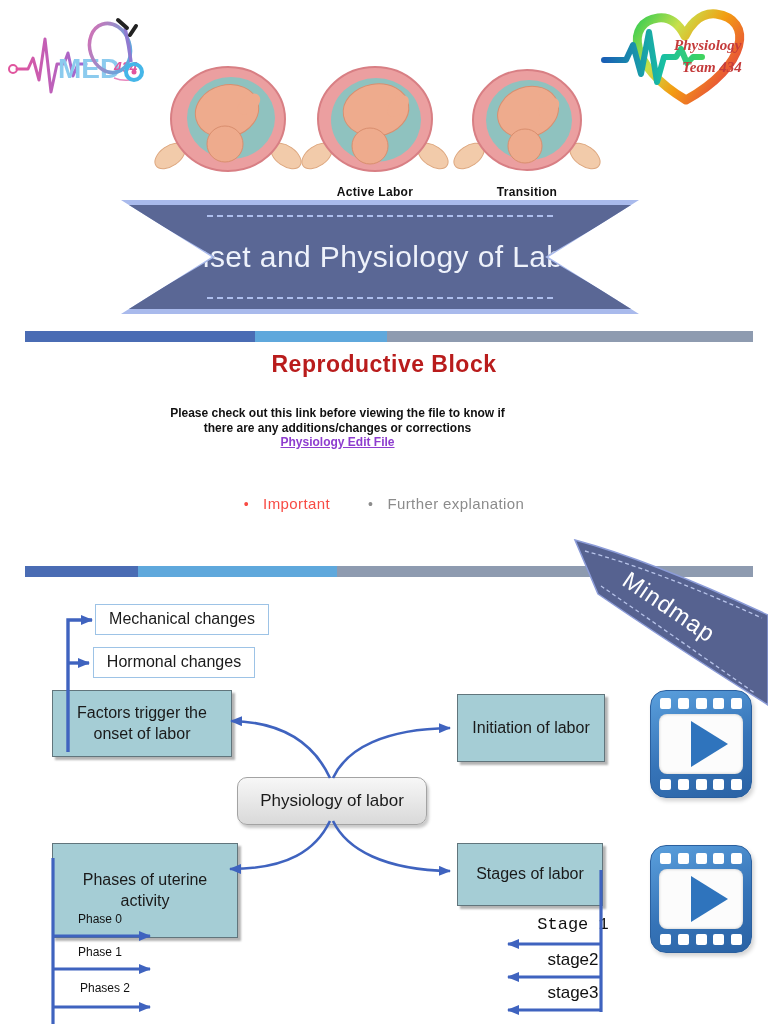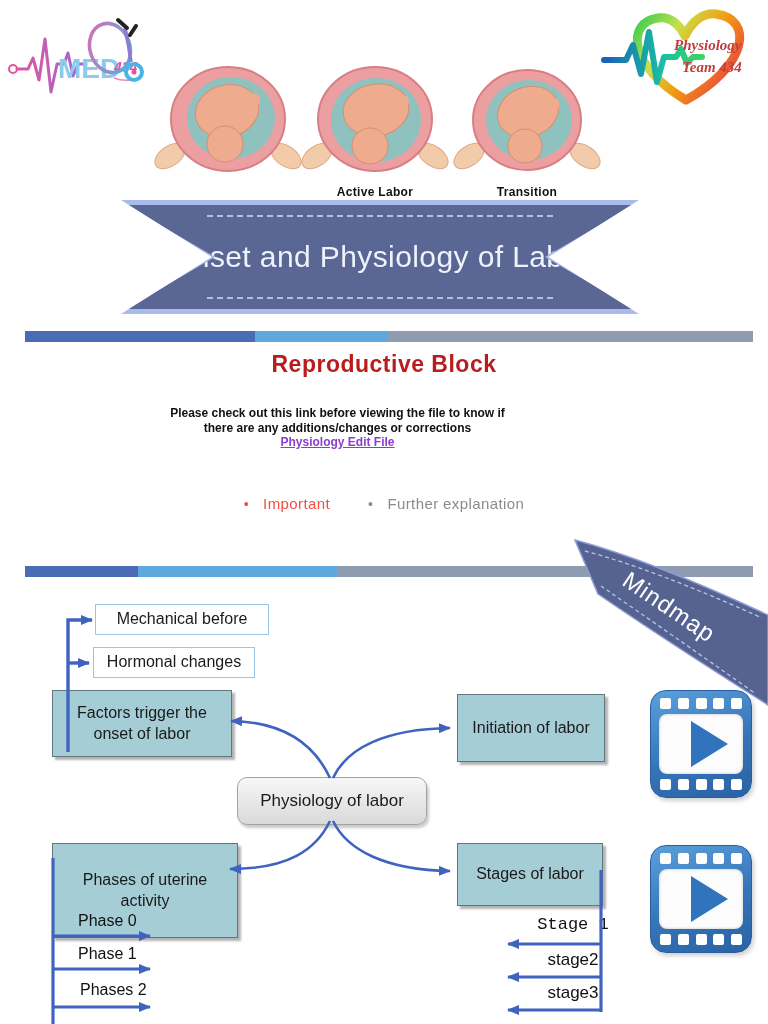--- a/index.html
+++ b/index.html
@@ -49,21 +49,21 @@
   .ribbon-label{left:633px;top:566px;transform:rotate(34deg);transform-origin:0 0;
     color:#ffffff;font-size:24px;letter-spacing:1px;font-weight:500;z-index:7;}
 
   
   .node{position:absolute;display:flex;align-items:center;justify-content:center;
     text-align:center;font-size:16px;line-height:1.3;z-index:2;}
   .node-plain{background:#ffffff;border:1.5px solid #9dc3e6;}
   .node-teal{background:#a5cdd5;border:1px solid #61757c;box-shadow:3px 3px 2px #b3b3b3;}
   .node-center{background:linear-gradient(#f7f7f7,#d9d9d9);border:1px solid #a3a3a3;
     border-radius:10px;box-shadow:2px 3px 3px #c9c9c9;font-size:17px;}
-  .tier-label{position:absolute;font-size:16px;color:#111;z-index:3;}
+  .tier-label{position:absolute;font-size:12px;color:#111;z-index:3;}
 
   .connectors{left:0;top:0;z-index:5;pointer-events:none;}
   .ribbon-svg{left:0;top:0;z-index:6;pointer-events:none;}
 
   
   .vid{position:absolute;width:100px;height:106px;border-radius:16px;cursor:pointer;
     background:linear-gradient(160deg,#5ba0dd 0%,#3674b8 55%,#2a62a4 100%);
     border:1px solid #2a5f9e;box-shadow:2px 3px 4px rgba(0,0,0,.18);z-index:2;}
   .holes{position:absolute;left:9px;right:9px;display:flex;justify-content:space-between;}
   .holes span{width:11px;height:11px;background:#fff;border-radius:2px;}
@@ -201,21 +201,21 @@
     <span class="seg-gray" style="width:416px;"></span>
   </div>
 
   <svg class="abs ribbon-svg" width="768" height="1024">
     <path d="M575 540 Q 650 560 768 615 L 768 705 Q 665 640 598 594 Z" fill="#566290" stroke="#8c9cd8" stroke-width="1.5"></path>
     <path d="M585 551 Q 656 570 762 618" fill="none" stroke="#b8c4ea" stroke-width="1.3" stroke-dasharray="4 3"></path>
     <path d="M601 586 Q 668 632 756 694" fill="none" stroke="#b8c4ea" stroke-width="1.3" stroke-dasharray="4 3"></path>
   </svg>
   <div class="abs ribbon-label">Mindmap</div>
 
-  <div class="node node-plain" style="left:95px;top:604px;width:172px;height:29px;">Mechanical before</div>
+  <div class="node node-plain" style="left:95px;top:604px;width:172px;height:29px;">Mechanical changes</div>
   <div class="node node-plain" style="left:93px;top:647px;width:160px;height:29px;">Hormonal changes</div>
   <div class="node node-teal" style="left:52px;top:690px;width:166px;height:65px;padding:0 6px;">Factors trigger the onset of labor</div>
   <div class="node node-teal" style="left:457px;top:694px;width:146px;height:66px;">Initiation of labor</div>
   <div class="node node-center" style="left:237px;top:777px;width:188px;height:46px;">Physiology of labor</div>
   <div class="node node-teal" style="left:52px;top:843px;width:168px;height:61px;padding:16px 8px;">Phases of uterine activity</div>
   <div class="node node-teal" style="left:457px;top:843px;width:144px;height:61px;">Stages of labor</div>
 
   <div class="tier-label" style="left:78px;top:912px;">Phase 0</div>
   <div class="tier-label" style="left:78px;top:945px;">Phase 1</div>
   <div class="tier-label" style="left:80px;top:981px;">Phases 2</div>

